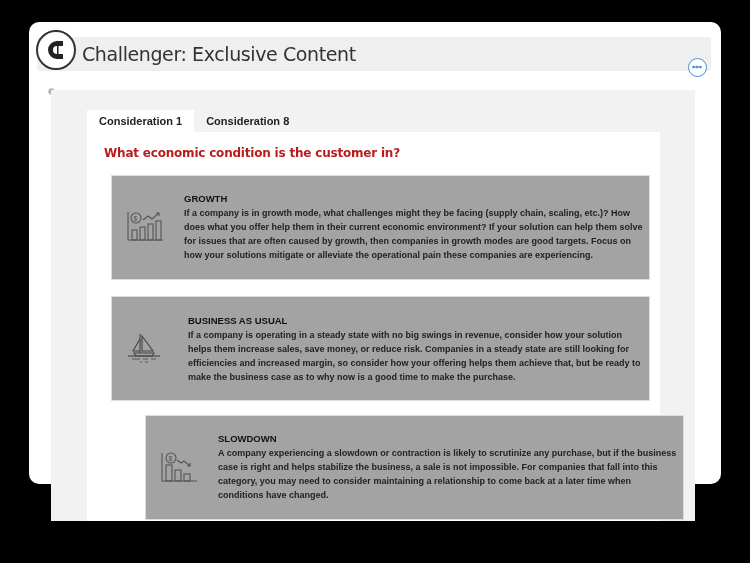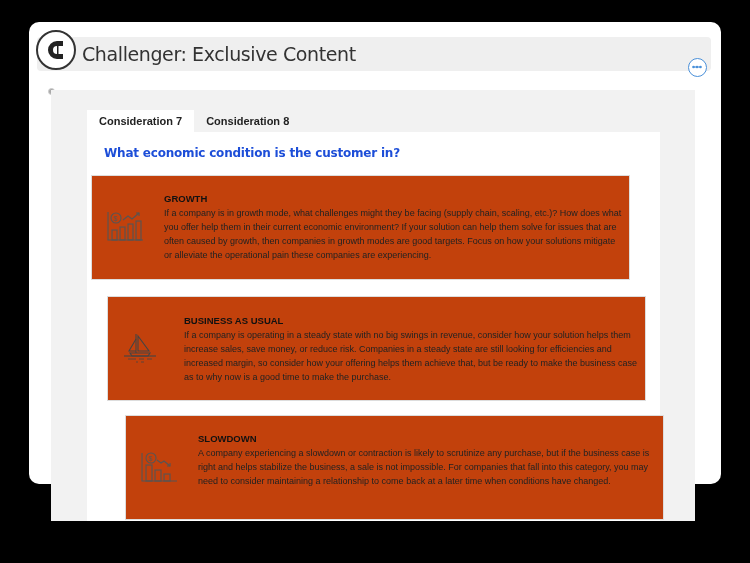--- a/index.html
+++ b/index.html
@@ -40,33 +40,33 @@
     .tabs { position: absolute; left: 36px; top: 20px; height: 22px; display: flex; }
     .tab {
       padding: 0 12px; height: 22px; line-height: 22px; font-size: 11px; font-weight: bold;
       color: #222; cursor: pointer; white-space: nowrap;
     }
     .tab.active { background: #fff; }
     .content {
       position: absolute; left: 36px; top: 42px; width: 573px; height: 389px; background: #fff;
     }
     .question {
-      position: absolute; left: 17px; top: 14px; font-size: 12px; font-weight: bold; color: #1d4ed8;
+      position: absolute; left: 17px; top: 14px; font-size: 12px; font-weight: bold; color: #b91c1c;
       font-family: "DejaVu Sans", sans-serif; letter-spacing: -0.2px;
     }
     .card {
-      position: absolute; left: 4px; width: 539px; background: #c2410c;
+      position: absolute; left: 24px; width: 539px; background: #a3a3a3;
       border: 1px solid #ddd; box-sizing: border-box;
     }
     .card-icon { position: absolute; left: 14px; }
     .card-title {
       position: absolute; font-size: 9.5px; font-weight: bold; color: #111;
     }
     .card-body {
-      position: absolute; font-size: 9px; line-height: 14px; color: #222; width: 460px;
+      position: absolute; font-size: 9px; line-height: 14px; color: #222; width: 460px; font-weight: bold;
     }
   </style>
 </head>
 <body>
 
 <div class="window">
 
   <div class="header">
     <div class="more-btn">
       <svg width="10" height="4" viewBox="0 0 10 4">
@@ -85,21 +85,21 @@
       <rect x="12" y="15" width="6" height="5" fill="#222"></rect>
       <rect x="12" y="5" width="1.5" height="12" fill="#222"></rect>
     </svg>
   </div>
   <div class="title">Challenger: Exclusive Content</div>
 
   <div class="pin-dot"></div>
 
   <div class="gray-panel">
     <div class="tabs">
-      <div class="tab active">Consideration 7</div>
+      <div class="tab active">Consideration 1</div>
       <div class="tab">Consideration 8</div>
     </div>
 
     <div class="content">
       <div class="question">What economic condition is the customer in?</div>
 
       <div class="card" style="top:43px; height:105px;">
         <div class="card-icon" style="top:34px;">
           <svg width="38" height="32" viewBox="0 0 38 32" fill="none" stroke="#555" stroke-width="1.1">
             <path d="M2 2 V30 H37"></path>
@@ -110,21 +110,21 @@
             <rect x="22" y="14" width="5" height="16"></rect>
             <rect x="30" y="11" width="5" height="19"></rect>
             <path d="M17 10 L22 6 L26 9 L33 3"></path>
             <path d="M30 3 H33 V6"></path>
           </svg>
         </div>
         <div class="card-title" style="left:72px; top:17px;">GROWTH</div>
         <div class="card-body" style="left:72px; top:30px;">If a company is in growth mode, what challenges might they be facing (supply chain, scaling, etc.)? How does what you offer help them in their current economic environment? If your solution can help them solve for issues that are often caused by growth, then companies in growth modes are good targets. Focus on how your solutions mitigate or alleviate the operational pain these companies are experiencing.</div>
       </div>
 
-      <div class="card" style="top:164px; height:105px;margin-left:16px;">
+      <div class="card" style="top:164px; height:105px;">
         <div class="card-icon" style="top:34px; left:14px;">
           <svg width="36" height="32" viewBox="0 0 36 32" fill="none" stroke="#444" stroke-width="1.1">
             <path d="M14 3 V22"></path>
             <path d="M14 8 L7 20 H14"></path>
             <path d="M16 5 L27 20 H16 Z"></path>
             <path d="M8 22 H28 L26 25 H10 Z"></path>
             <path d="M2 25 H34"></path>
             <path d="M6 28 H14 M17 28 H22 M25 28 H30" stroke-width="0.8"></path>
             <path d="M14 31 H16 M19 31 H22" stroke-width="0.8"></path>
           </svg>

